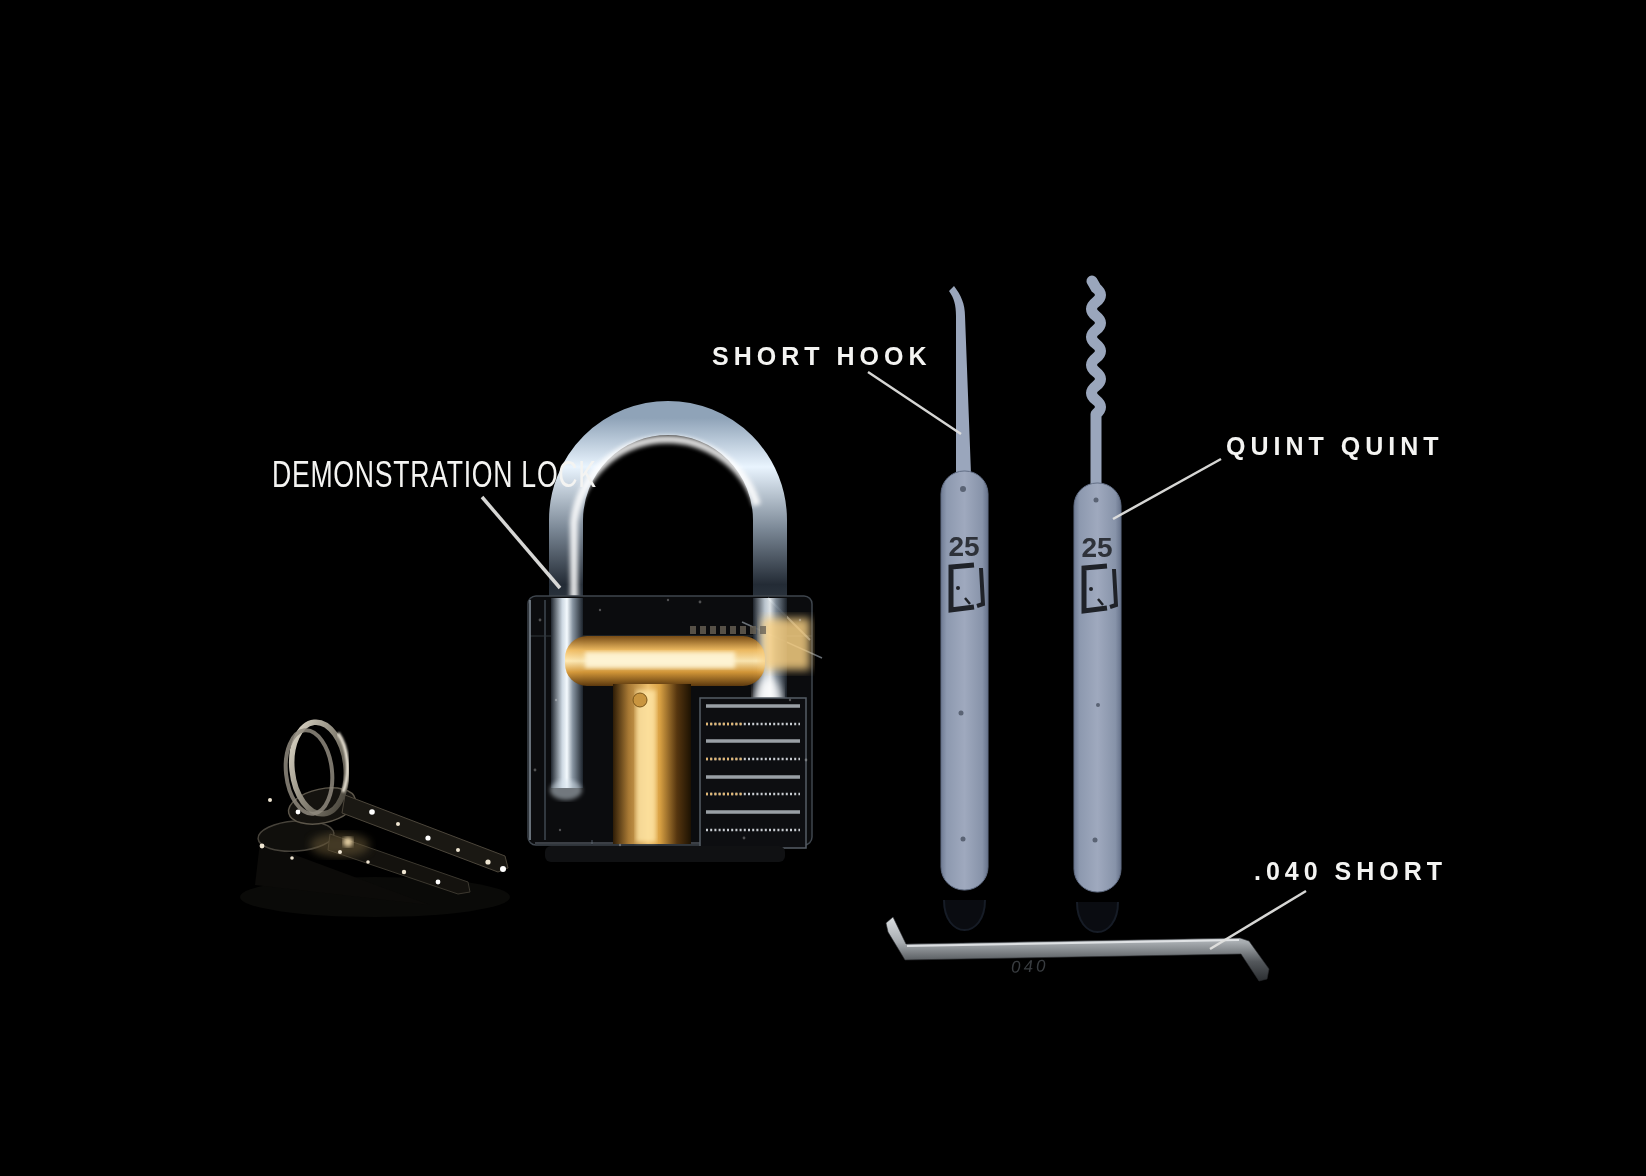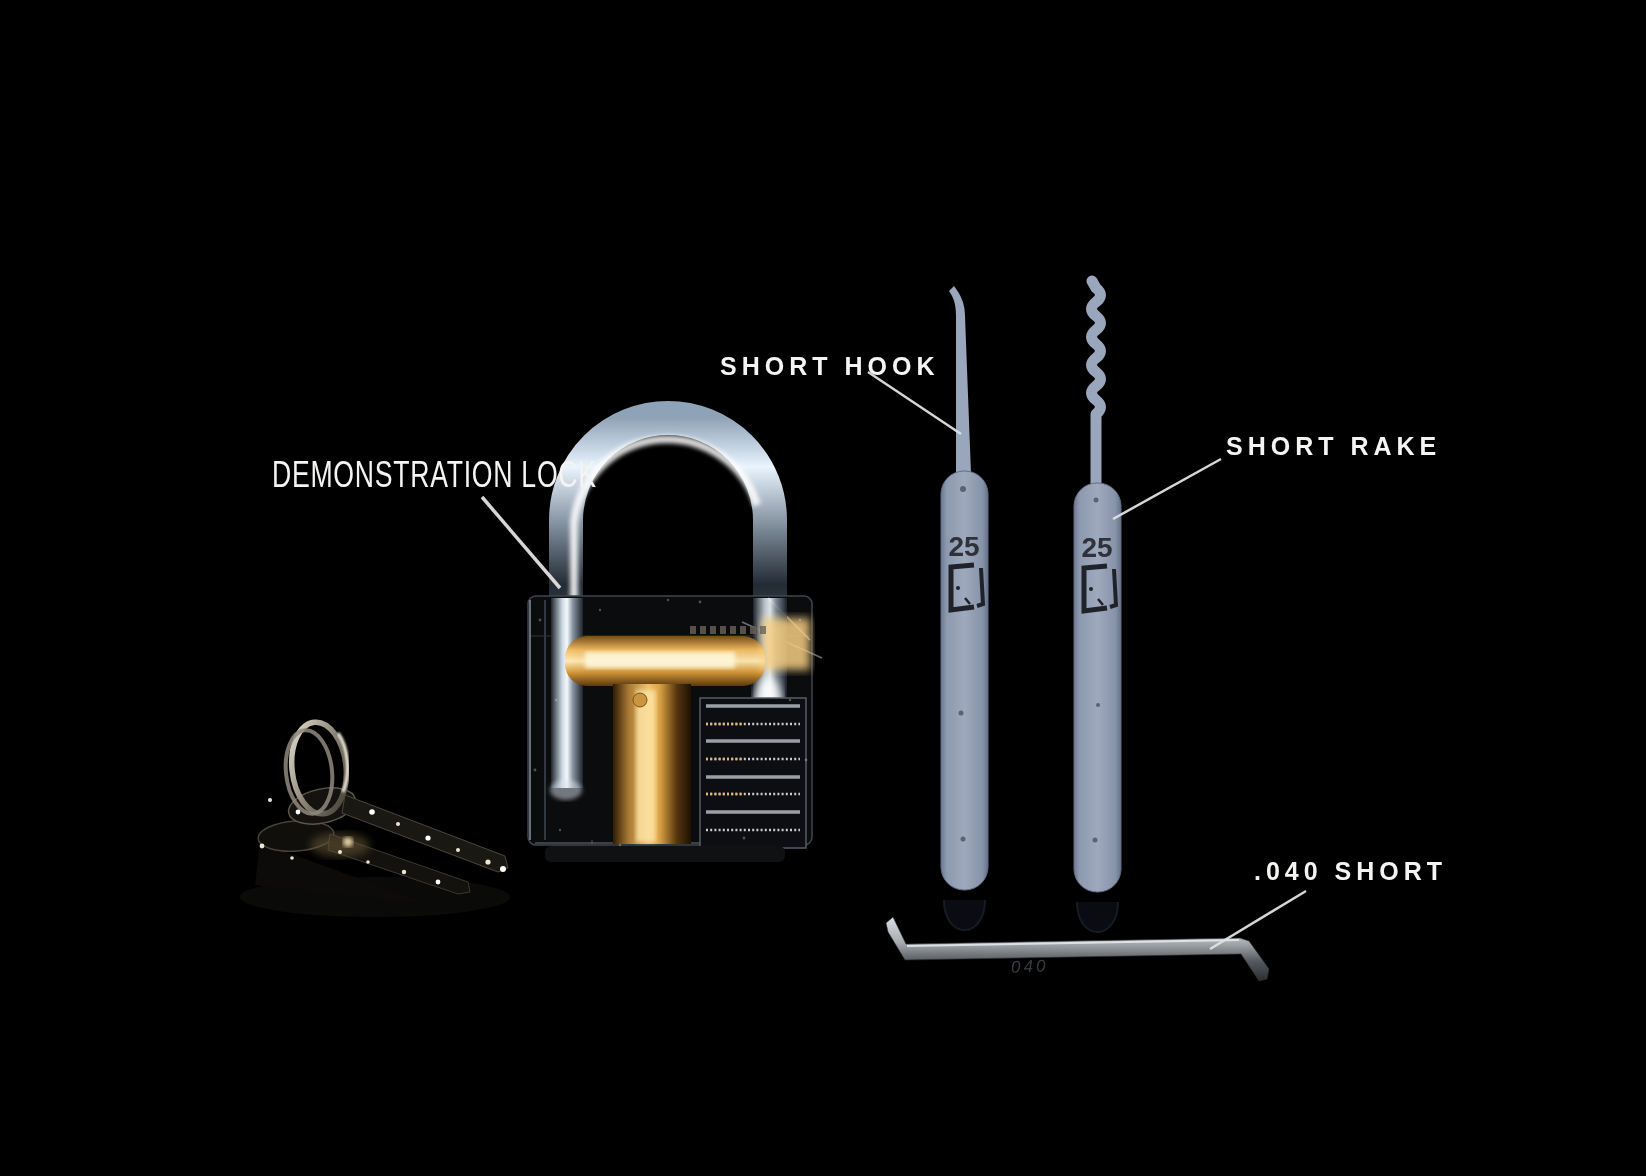--- a/index.html
+++ b/index.html
@@ -222,17 +222,17 @@
 
   <g stroke="#e2e2e0" opacity="0.95">
     <line x1="482" y1="497" x2="560" y2="588" stroke-width="3.5"></line>
     <line x1="868" y1="372" x2="961" y2="434" stroke-width="2.5"></line>
     <line x1="1221" y1="459" x2="1113" y2="519" stroke-width="2.5"></line>
     <line x1="1306" y1="891" x2="1210" y2="949" stroke-width="2.5"></line>
   </g>
 </svg>
 
 <div class="label condensed" style="left:272px;top:454px;">DEMONSTRATION LOCK</div>
-<div class="label techno" style="left:712px;top:352px;margin-left:8px;">SHORT HOOK</div>
-<div class="label techno" style="left:1226px;top:432px;">SHORT RAKE</div>
+<div class="label techno" style="left:712px;top:342px;">SHORT HOOK</div>
+<div class="label techno" style="left:1226px;top:432px;">QUINT QUINT</div>
 <div class="label techno" style="left:1254px;top:857px;">.040 SHORT</div>
 
 </div>
 
 </body></html>

